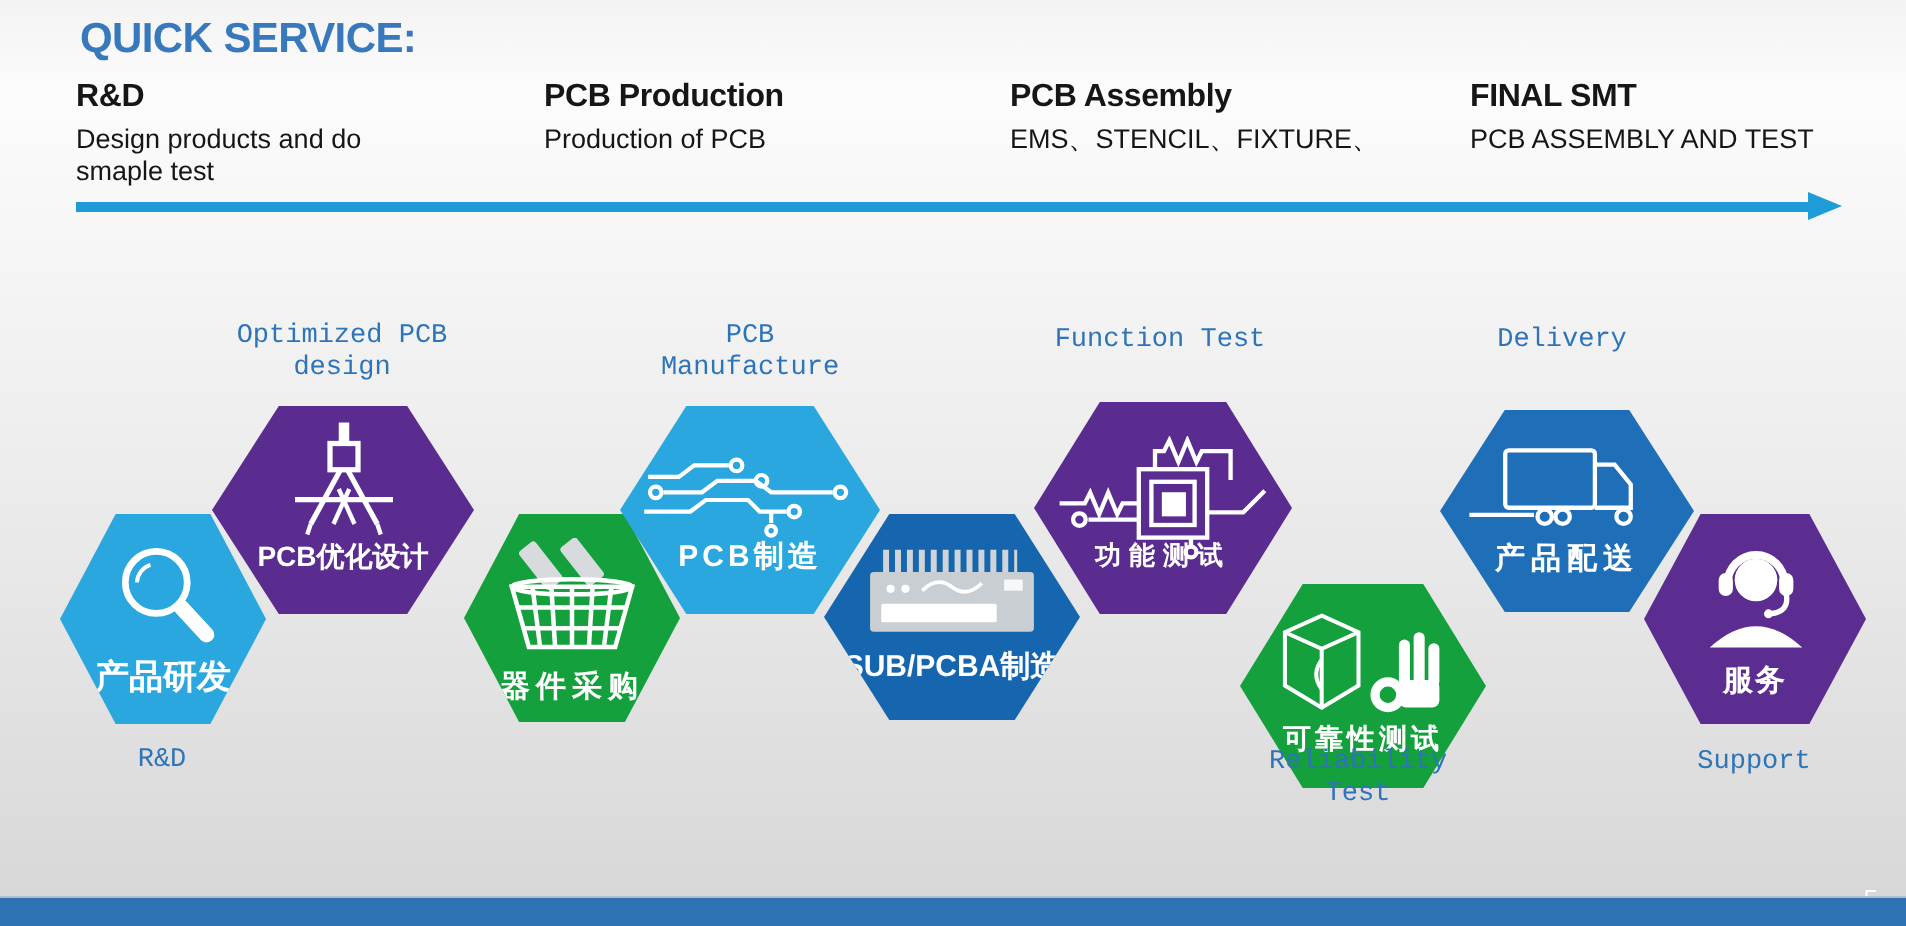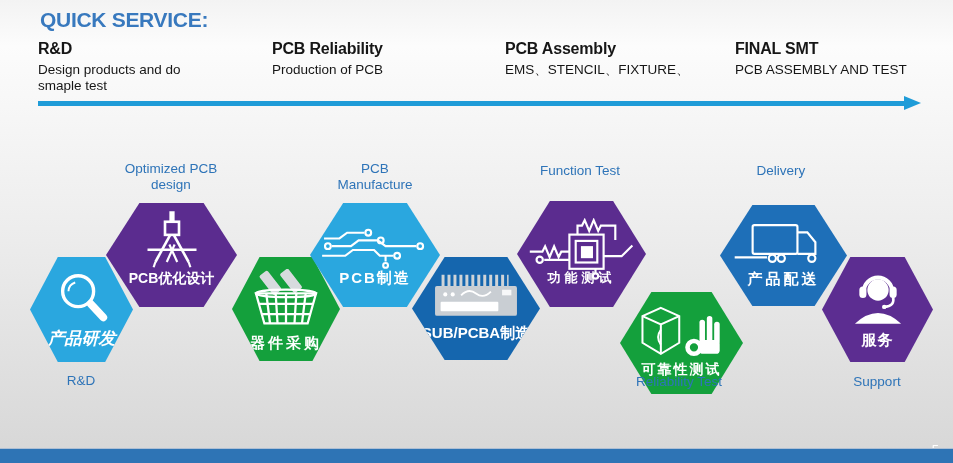--- a/index.html
+++ b/index.html
@@ -39,31 +39,31 @@
   }
   .s-rd         {left:30px; top:257px;width:103px;height:105px;clip-path:polygon(27% 0,73% 0,100% 50%,73% 100%,27% 100%,0 50%);}
   .s-design     {left:106px;top:203px;width:131px;height:104px;}
   .s-component  {left:232px;top:257px;width:108px;height:104px;}
   .s-manufacture{left:310px;top:203px;width:130px;height:104px;}
   .s-smt        {left:412px;top:257px;width:128px;height:103px;}
   .s-functest   {left:517px;top:201px;width:129px;height:106px;}
   .s-reliability{left:620px;top:260px;width:123px;height:102px;}
   .s-delivery   {left:720px;top:205px;width:127px;height:101px;}
   .s-support    {left:822px;top:257px;width:111px;height:105px;}
-  .s-rd .cn{bottom:12px;font-size:17px;font-style:italic;}
+  .s-rd .cn{bottom:12px;font-size:17px;}
   .s-design .cn{bottom:19px;font-size:14px;}
   .s-component .cn{bottom:8px;font-size:15px;letter-spacing:3px;}
   .s-manufacture .cn{bottom:19px;font-size:15px;letter-spacing:2px;}
   .s-smt .cn{bottom:17px;font-size:15px;}
   .s-functest .cn{bottom:20px;font-size:13px;letter-spacing:4px;}
   .s-reliability .cn{bottom:15px;font-size:14px;letter-spacing:2px;}
   .s-delivery .cn{bottom:17px;font-size:15px;letter-spacing:3px;}
   .s-support .cn{bottom:12px;font-size:15px;letter-spacing:1px;}
   
-  .en{position:absolute;color:#2E74B8;font-size:13.5px;text-align:center;line-height:1.15;}
+  .en{position:absolute;color:#2E74B8;font-size:13.5px;text-align:center;line-height:1.15;font-family:Liberation Mono, monospace;}
   .en-design     {left:111px;top:161px;width:120px;}
   .en-manufacture{left:327px;top:161px;width:96px;}
   .en-functest   {left:520px;top:163px;width:120px;}
   .en-delivery   {left:721px;top:163px;width:120px;}
   .en-rd         {left:21px; top:373px;width:120px;}
   .en-component  {left:227px;top:373px;width:100px;}
   .en-smt        {left:417px;top:374px;width:120px;}
   .en-reliability{left:619px;top:374px;width:120px;}
   .en-support    {left:817px;top:374px;width:120px;}
   
@@ -75,21 +75,21 @@
 
 <div class="slide">
 
   <div class="main-title">QUICK SERVICE:</div>
 
   <div class="phase phase-1">
     <h2>R&amp;D</h2>
     <p>Design products and do smaple test</p>
   </div>
   <div class="phase phase-2">
-    <h2>PCB Reliability</h2>
+    <h2>PCB Production</h2>
     <p>Production of PCB</p>
   </div>
   <div class="phase phase-3">
     <h2>PCB Assembly</h2>
     <p>EMS、STENCIL、FIXTURE、</p>
   </div>
   <div class="phase phase-4">
     <h2>FINAL SMT</h2>
     <p>PCB ASSEMBLY AND TEST</p>
   </div>

